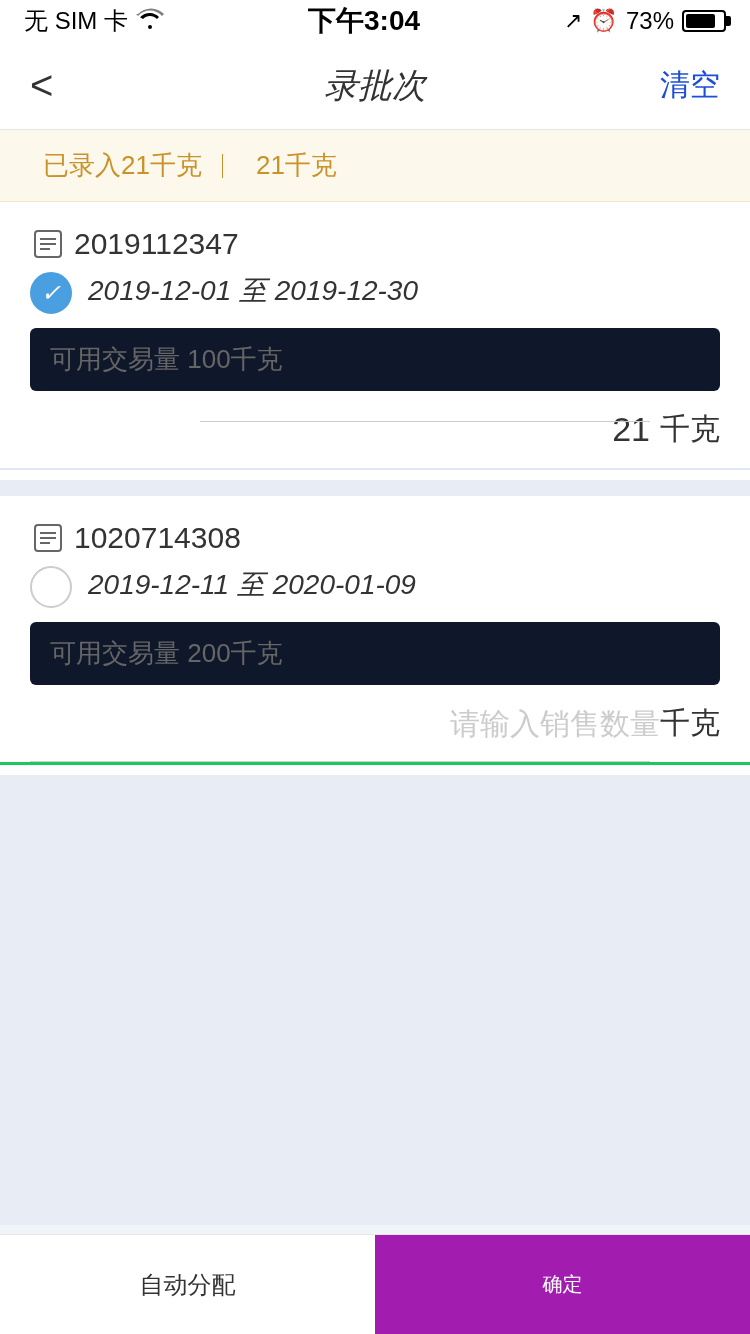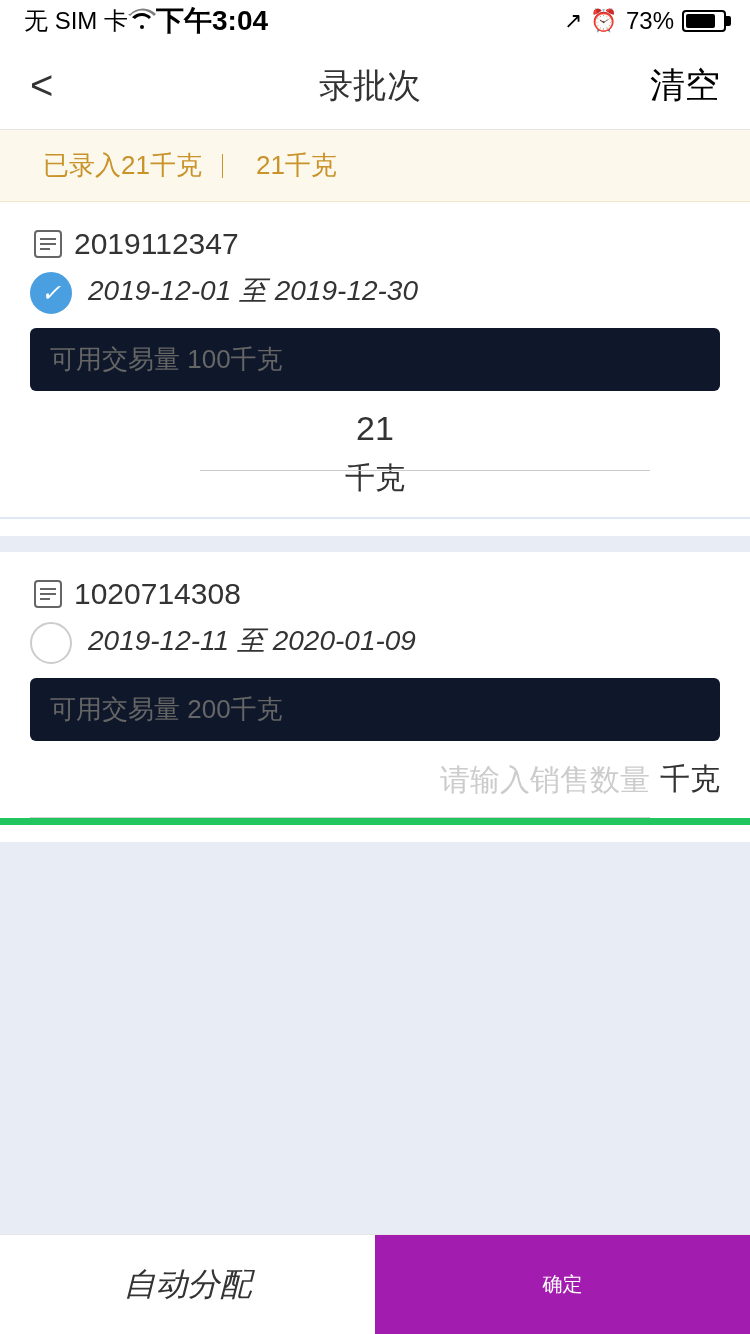--- a/index.html
+++ b/index.html
@@ -21,21 +21,21 @@
       display: flex;
       align-items: center;
       justify-content: space-between;
       padding: 0 24px;
       font-size: 24px;
       color: #000;
     }
     .status-left {
       display: flex;
       align-items: center;
-      gap: 0;
+      gap: 8px;
     }
     .status-center {
       font-size: 28px;
       font-weight: 600;
       position: absolute;
       left: 50%;
       transform: translateX(-50%);
       top: 6px;
     }
     .status-right {
@@ -87,24 +87,25 @@
     .nav-back {
       font-size: 36px;
       color: #333;
       cursor: pointer;
       width: 60px;
     }
     .nav-title {
       font-size: 34px;
       font-weight: 500;
       color: #333;
+      font-style: italic;
     }
     .nav-action {
-      font-size: 35px;
-      color: #000000;
+      font-size: 30px;
+      color: #1d4ed8;
       cursor: pointer;
     }
 
     
     .info-banner {
       width: 750px;
       background: #fdf8ec;
       padding: 18px 30px;
       display: flex;
       align-items: center;
@@ -216,22 +217,21 @@
       background: #e8edf5;
     }
 
     
     .input-amount-row {
       background: #fff;
       display: flex;
       align-items: center;
       justify-content: flex-end;
       padding: 18px 30px;
-      gap: 10px;
-      border-bottom: 7px solid #22c55e;
+      border-bottom: 3px solid #22c55e;
       position: relative;
     }
     .amount-input {
       border: none;
       outline: none;
       font-size: 30px;
       color: #ccc;
       text-align: right;
       width: 300px;
       background: transparent;
@@ -262,60 +262,59 @@
       height: 100px;
       display: flex;
       background: #fff;
       border-top: 1px solid #e5e5e5;
     }
     .btn-auto {
       flex: 1;
       display: flex;
       align-items: center;
       justify-content: center;
-      font-size: 32px;
+      font-size: 24px;
       color: #333;
       background: #fff;
       cursor: pointer;
       border: none;
-      font-style: italic;
     }
     .btn-confirm {
       flex: 1;
       display: flex;
       align-items: center;
       justify-content: center;
       font-size: 20px;
       color: #fff;
       background: #a21caf;
       cursor: pointer;
       border: none;
       font-family: Liberation Serif, serif;
     }
 
     .batch-item-wrapper {
       background: #fff;
-      padding-bottom: 17px;
+      padding-bottom: 10px;
     }
   </style>
 </head>
 <body>
 
 <div class="status-bar">
   <div class="status-left">
     <span>无 SIM 卡</span>
     <span>
       <svg width="28" height="22" viewBox="0 0 28 22">
         <path d="M14 18a2 2 0 1 1 0 4 2 2 0 0 1 0-4z" fill="#000"></path>
         <path d="M7 12c1.9-1.9 4.4-3 7-3s5.1 1.1 7 3l2-2A13.9 13.9 0 0 0 14 6C10.1 6 6.5 7.6 4 10.2l3 1.8z" fill="#000"></path>
         <path d="M2 7C5.4 3.6 10 1.5 15 1.5S24.6 3.6 28 7l-2 2C22.7 5.4 18.5 3.5 14 3.5S5.3 5.4 2 9L0 7z" fill="#000" opacity="0.5"></path>
       </svg>
     </span>
   </div>
-  <div style="position:relative; display:flex; align-items:center; flex:1;">
+  <div style="position:relative; display:flex; align-items:center; justify-content:center; flex:1;">
     <span class="status-center" style="position:relative; top:auto; left:auto; transform:none; font-size:28px; font-weight:600;">下午3:04</span>
   </div>
   <div class="status-right">
     <span style="font-size:22px;">↗</span>
     <span style="font-size:22px;">⏰</span>
     <span>73%</span>
     <span class="battery-icon">
       <span class="battery-fill"></span>
     </span>
   </div>
@@ -348,21 +347,21 @@
     </div>
     <div class="batch-date-row">
       <div class="radio-circle checked"></div>
       <span class="batch-date">2019-12-01 至 2019-12-30</span>
     </div>
     <div class="avail-row">
       <span class="avail-text">可用交易量 100千克</span>
     </div>
   </div>
 
-  <div class="amount-row" style="position:relative;flex-direction:column;">
+  <div class="amount-row" style="position:relative;">
     <div style="position:absolute; bottom: 46px; left: 200px; right: 100px; height:1px; background:#ccc;"></div>
     <span class="amount-value">21</span>
     <span class="amount-unit">千克</span>
   </div>
 </div>
 
 <div class="section-divider"></div>
 
 <div class="batch-item-wrapper">
   <div class="batch-item">

